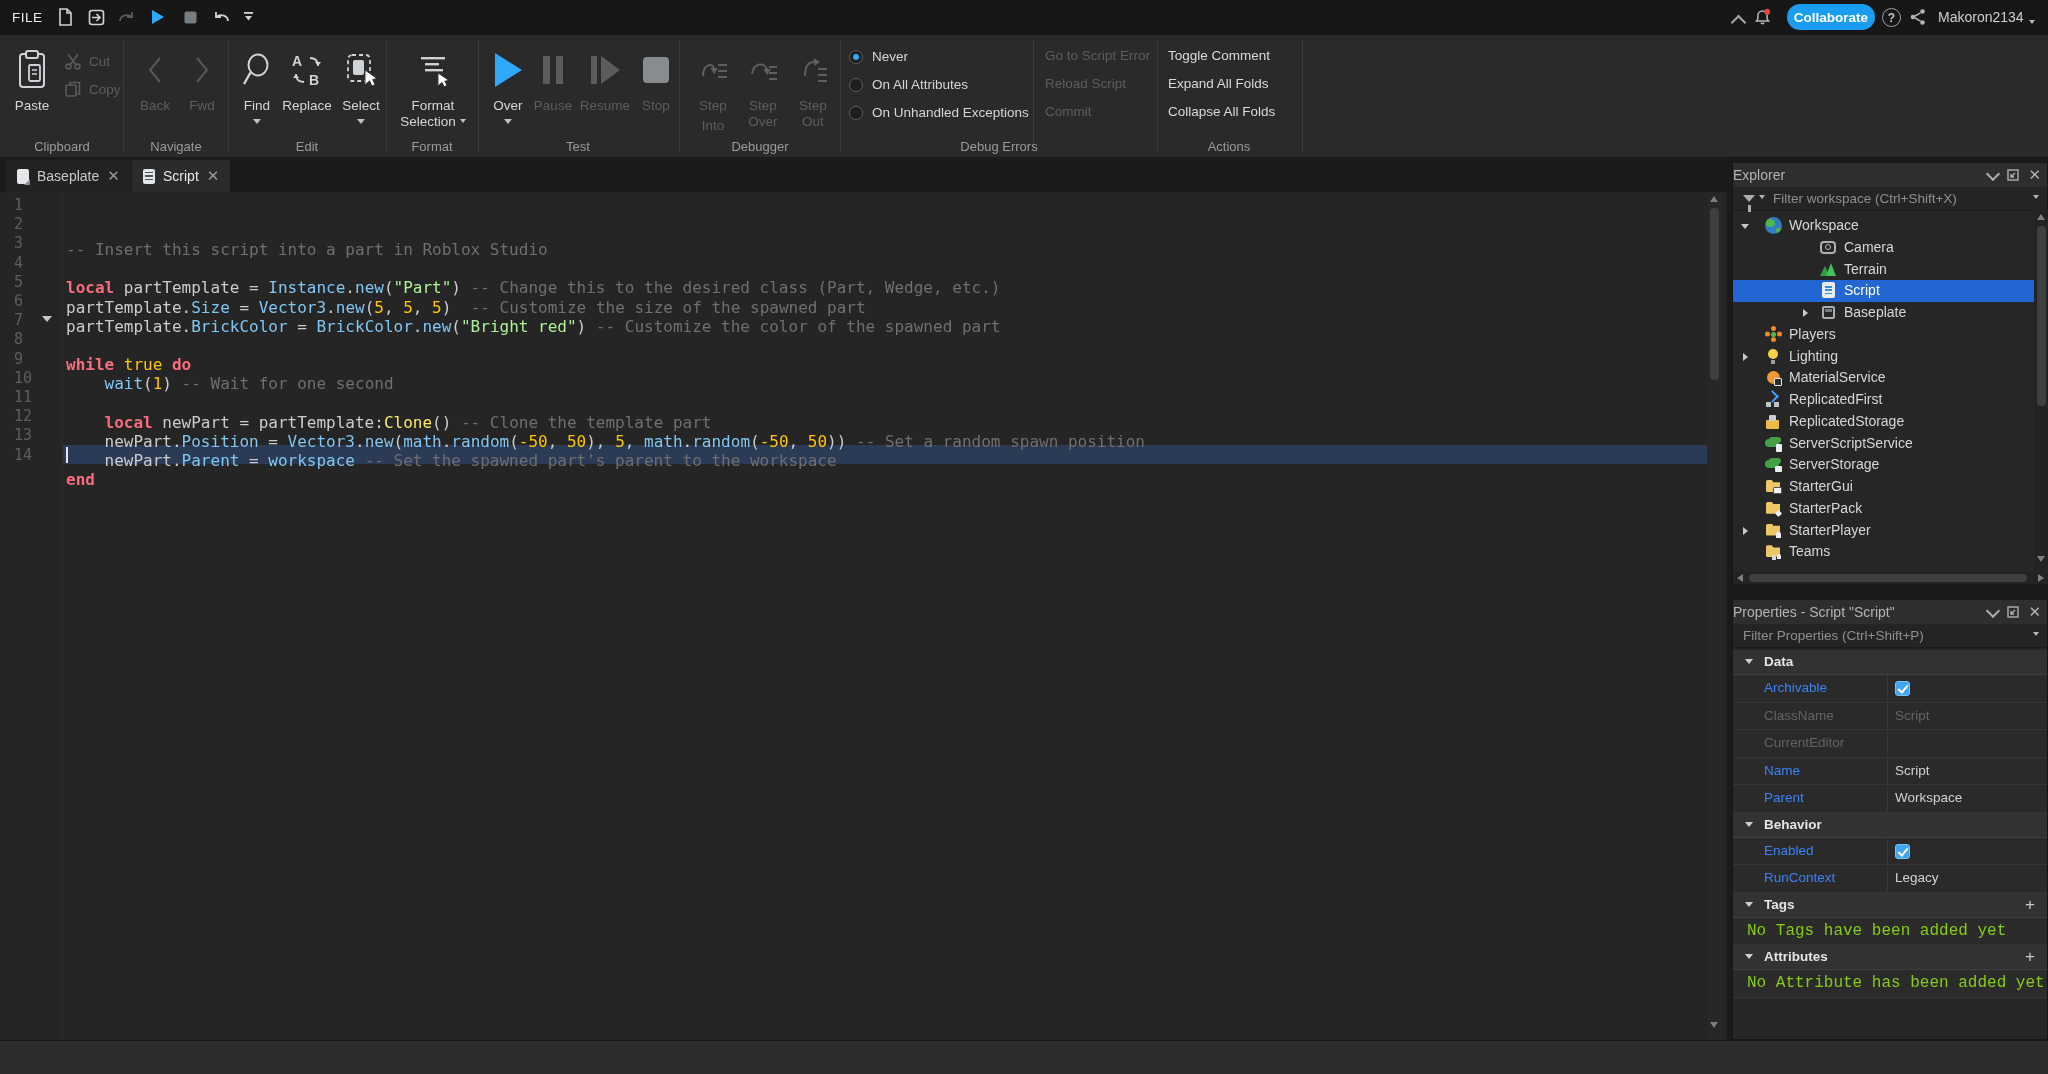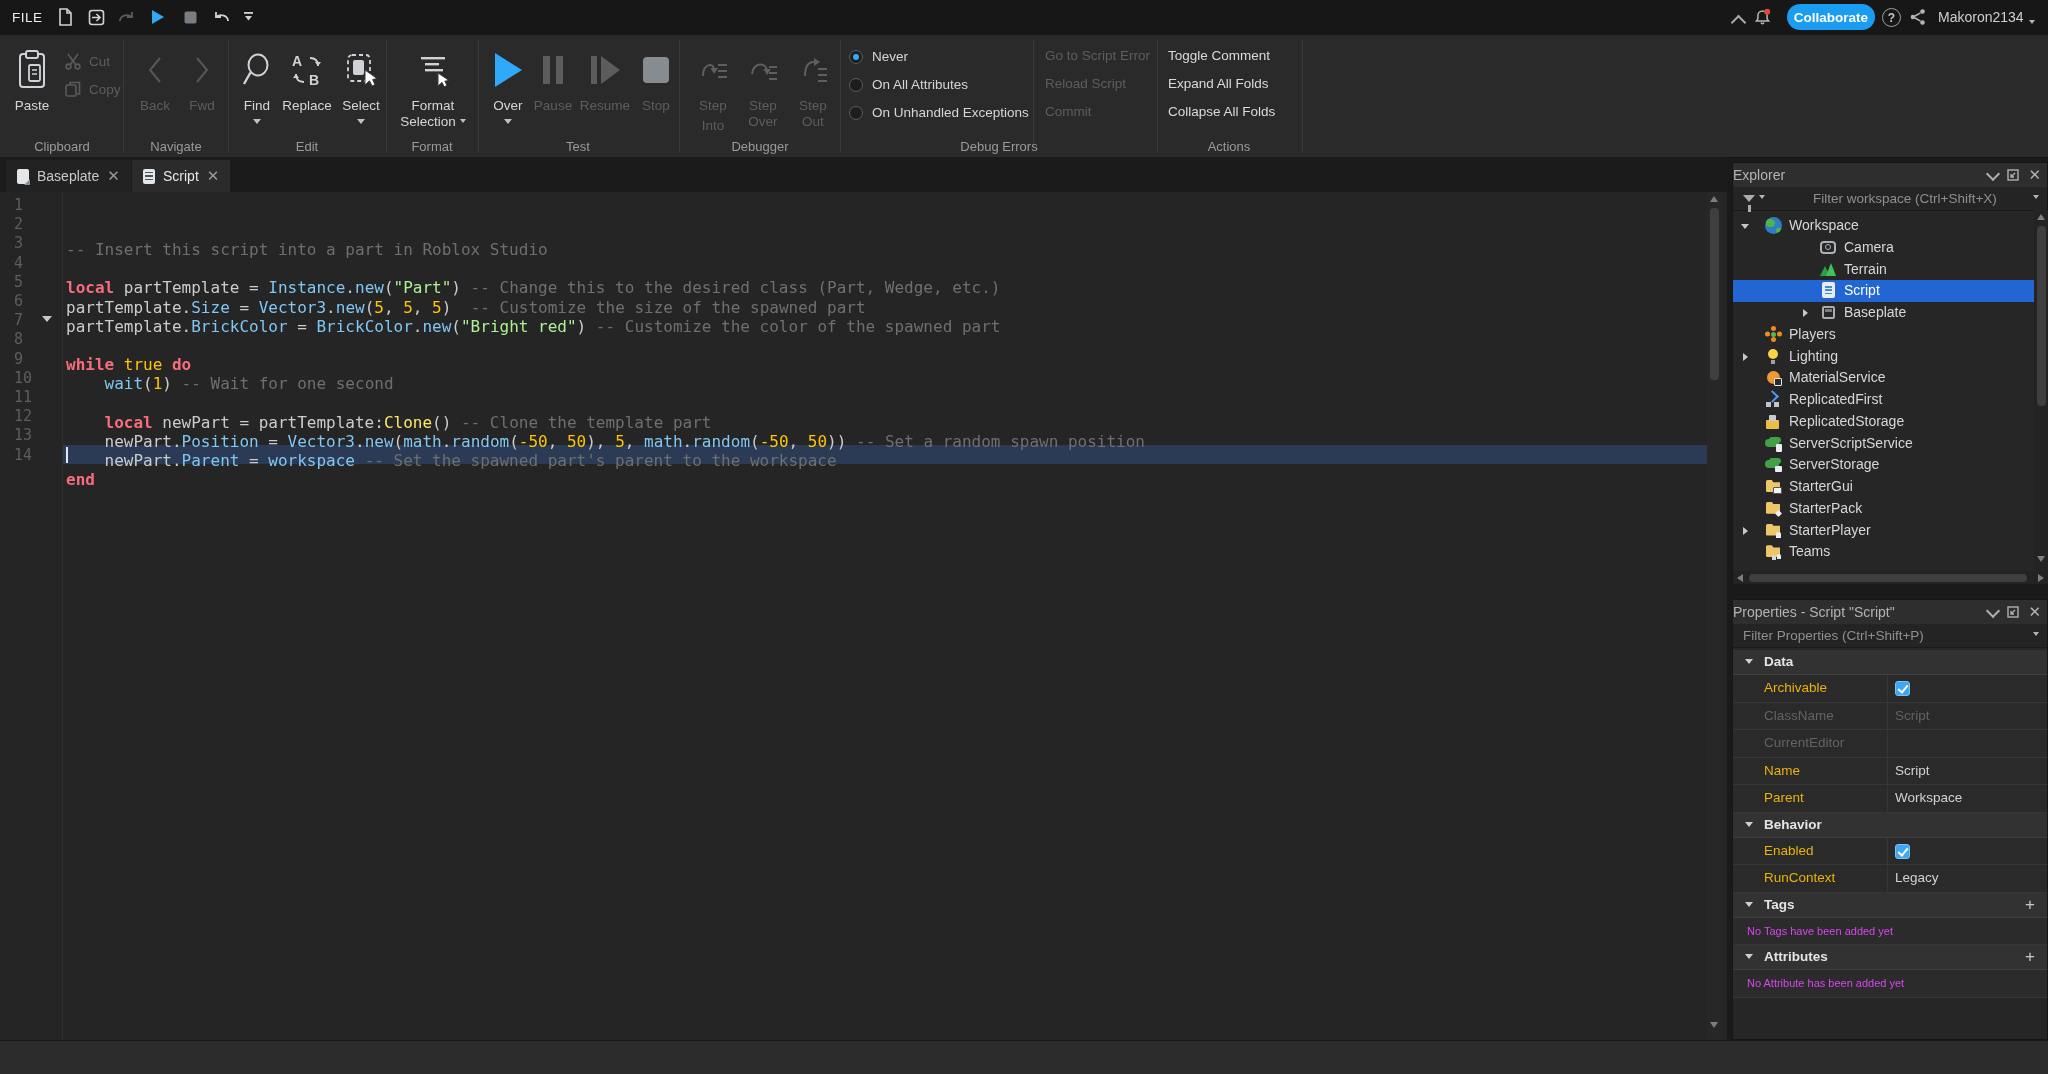--- a/index.html
+++ b/index.html
@@ -73,21 +73,21 @@
   #bottom-strip{position:absolute;left:0;top:1040px;width:2048px;height:34px;background:#2C2C2C;border-top:1px solid #171717;}
 
   
   .panel{position:absolute;left:1732px;width:316px;background:#262626;border:1px solid #161616;box-sizing:border-box;}
   .phead{position:absolute;left:0;top:0;width:100%;height:24px;background:#2E2E2E;border-bottom:1px solid #1A1A1A;}
   .ptitle{position:absolute;left:0;right:60px;text-align:left;line-height:24px;font-size:14px;color:#B3B3B3;white-space:nowrap;overflow:hidden;}
   .phicons{position:absolute;right:6px;top:0;height:24px;display:flex;align-items:center;gap:9px;}
   .chev-dn-i{width:8px;height:8px;border-left:2px solid #B0B0B0;border-bottom:2px solid #B0B0B0;transform:rotate(-45deg);margin-top:-3px;}
   .xicon{color:#B3B3B3;font-size:15px;line-height:14px;}
   .pfilter{position:absolute;left:0;top:24px;width:100%;height:23px;background:#242424;border-bottom:1px solid #1A1A1A;display:flex;align-items:center;}
-  .pfilter .ftext{font-size:13.5px;color:#8F8F8F;white-space:nowrap;margin-left:40px;}
+  .pfilter .ftext{font-size:13.5px;color:#8F8F8F;white-space:nowrap;}
   .fcaret{position:absolute;right:8px;}
 
   
   #explorer{top:162px;height:422px;}
   #tree{position:absolute;left:0;top:52px;width:301px;}
   .trow{position:relative;height:21.75px;}
   .trow .tlabel{position:absolute;font-size:14px;color:#D5D7D9;line-height:21.75px;white-space:nowrap;}
   .trow.selected{background:#2266D4;}
   .trow.selected .tlabel{color:#FFFFFF;}
   .tarrow{position:absolute;top:7px;width:0;height:0;border:4px solid transparent;}
@@ -126,28 +126,28 @@
   .ti-folder-teams::after{content:"";position:absolute;right:1px;bottom:1px;width:4px;height:5px;background:#ECEFF2;border-radius:2px 2px 0 0;box-shadow:-5px 1px 0 #D5D9DD;}
 
   
   #properties{top:599px;height:441px;}
   #prop-rows{position:absolute;left:0;top:50px;width:100%;}
   .psec{position:relative;height:24px;background:#323232;border-bottom:1px solid #3F3F3F;}
   .psec .sarrow{position:absolute;left:12px;top:9px;width:0;height:0;border:4px solid transparent;border-top:5.5px solid #CFCFCF;}
   .psec .sname{position:absolute;left:31px;line-height:24px;font-size:13.5px;font-weight:bold;color:#E4E4E4;}
   .psec .plus{position:absolute;right:12px;top:0;line-height:24px;font-size:17px;color:#C8C8C8;}
   .prow{position:relative;height:27.5px;box-sizing:border-box;border-bottom:1px solid #363636;background:#2A2A2A;}
-  .prow .pname{position:absolute;left:31px;line-height:26.5px;font-size:13.5px;color:#eab308;white-space:nowrap;}
+  .prow .pname{position:absolute;left:31px;line-height:26.5px;font-size:13.5px;color:#3b82f6;white-space:nowrap;}
   .prow .pdivider{position:absolute;left:154px;top:0;bottom:0;width:1px;background:#363636;}
   .prow .pval{position:absolute;left:162px;line-height:26.5px;font-size:13.5px;color:#D2D2D2;white-space:nowrap;}
   .pdis{color:#636363 !important;}
   .chk{position:absolute;left:162px;top:6px;width:15px;height:15px;background:#3EA6F2;border:1px solid #79C4F6;border-radius:3px;box-sizing:border-box;}
   .chk::after{content:"";position:absolute;left:4px;top:1px;width:4px;height:8px;border:solid #fff;border-width:0 2px 2px 0;transform:rotate(40deg);}
   .pempty{position:relative;height:27.5px;box-sizing:border-box;border-bottom:1px solid #363636;background:#2B2B2B;}
-  .pempty span{position:absolute;left:14px;line-height:26.5px;font-size:11px;color:#d946ef;white-space:nowrap;}
+  .pempty span{position:absolute;left:14px;line-height:26.5px;font-size:16px;color:#84cc16;white-space:nowrap;font-family:Liberation Mono, monospace;}
 
   .funnel{width:0;height:0;border-left:6px solid transparent;border-right:6px solid transparent;border-top:7px solid #ACACAC;position:relative;margin:0 4px 0 10px;}
   .funnel::after{content:"";position:absolute;left:-1.5px;top:-2px;width:3px;height:7px;background:#ACACAC;top:3px;}
 </style>
 </head>
 <body>
 
 <div id="app">
 
   <div id="titlebar">

